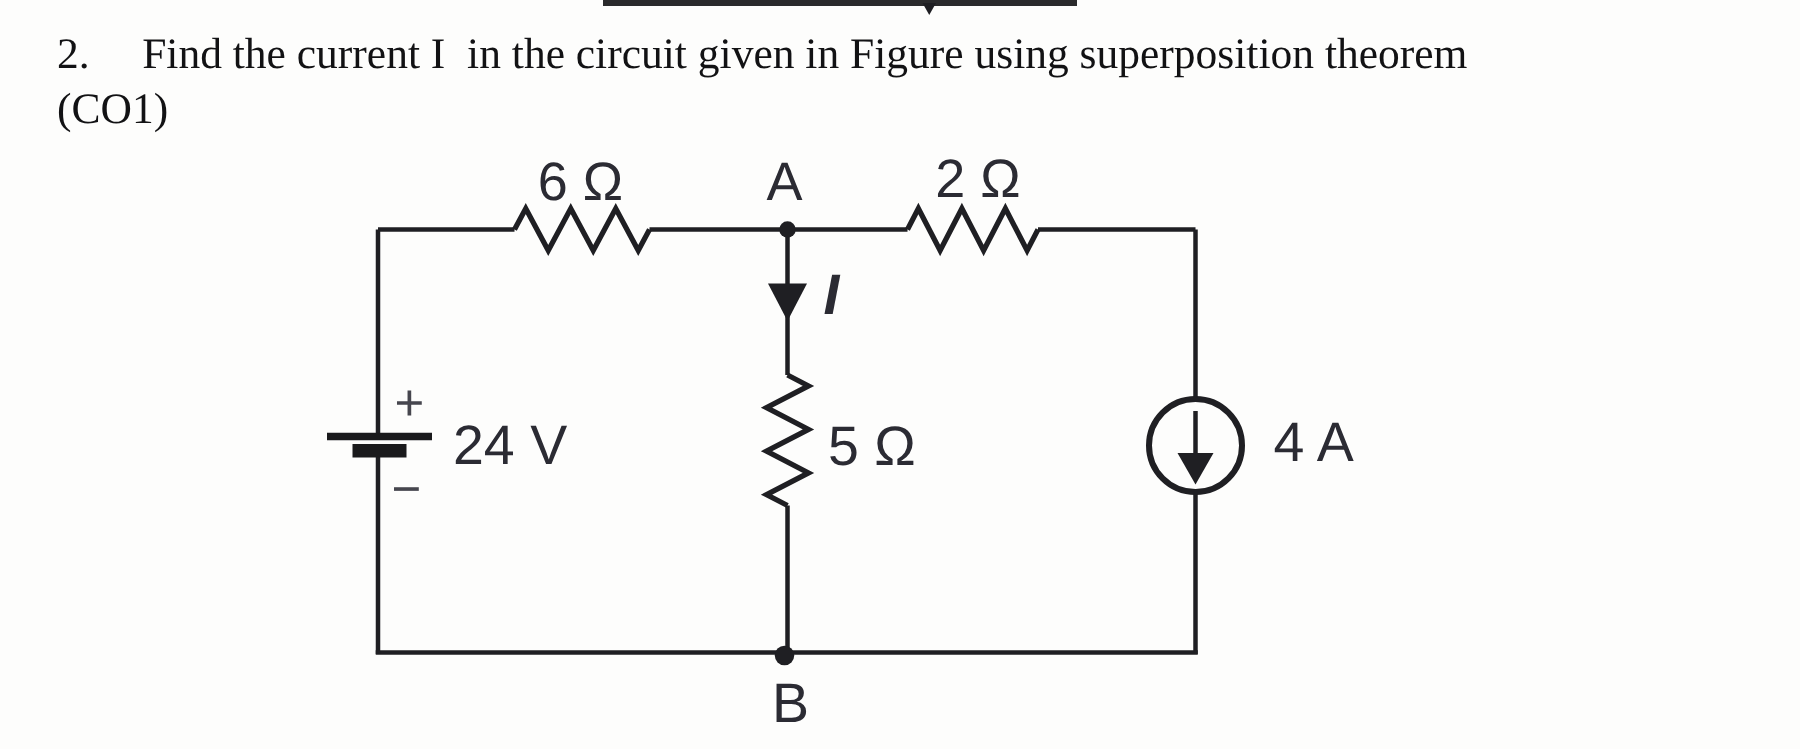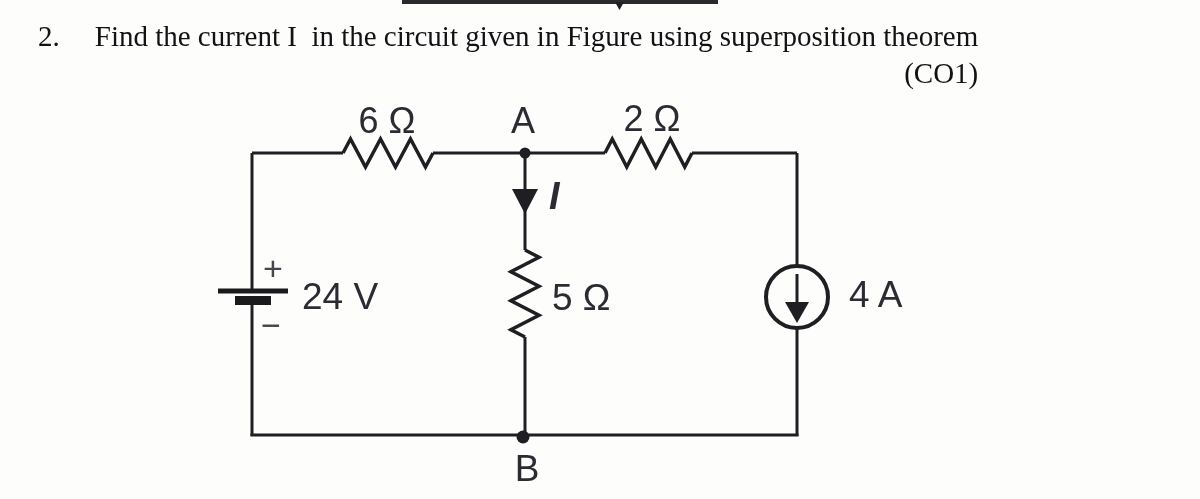--- a/index.html
+++ b/index.html
@@ -22,21 +22,20 @@
     color: #121214;
     line-height: 37px;
   }
   .q-row {
     display: flex;
     gap: 35px;
     white-space: pre-wrap;
   }
   .q-co {
     white-space: pre-wrap;
-    text-align: right;
   }
   svg.circuit {
     position: absolute;
     left: 0;
     top: 0;
     width: 1200px;
     height: 499px;
   }
   svg.circuit .wire {
     stroke: #1f1f23;

